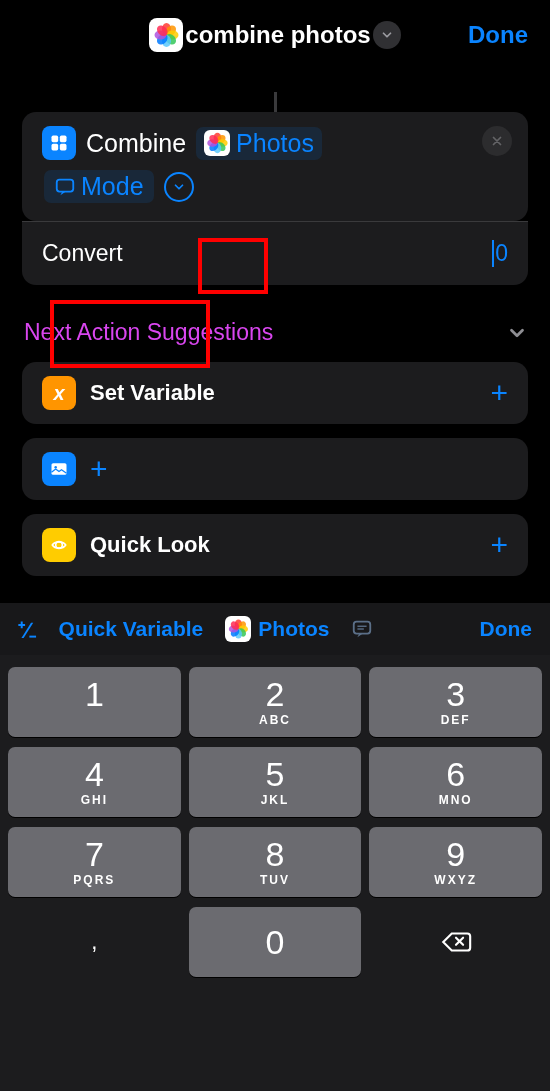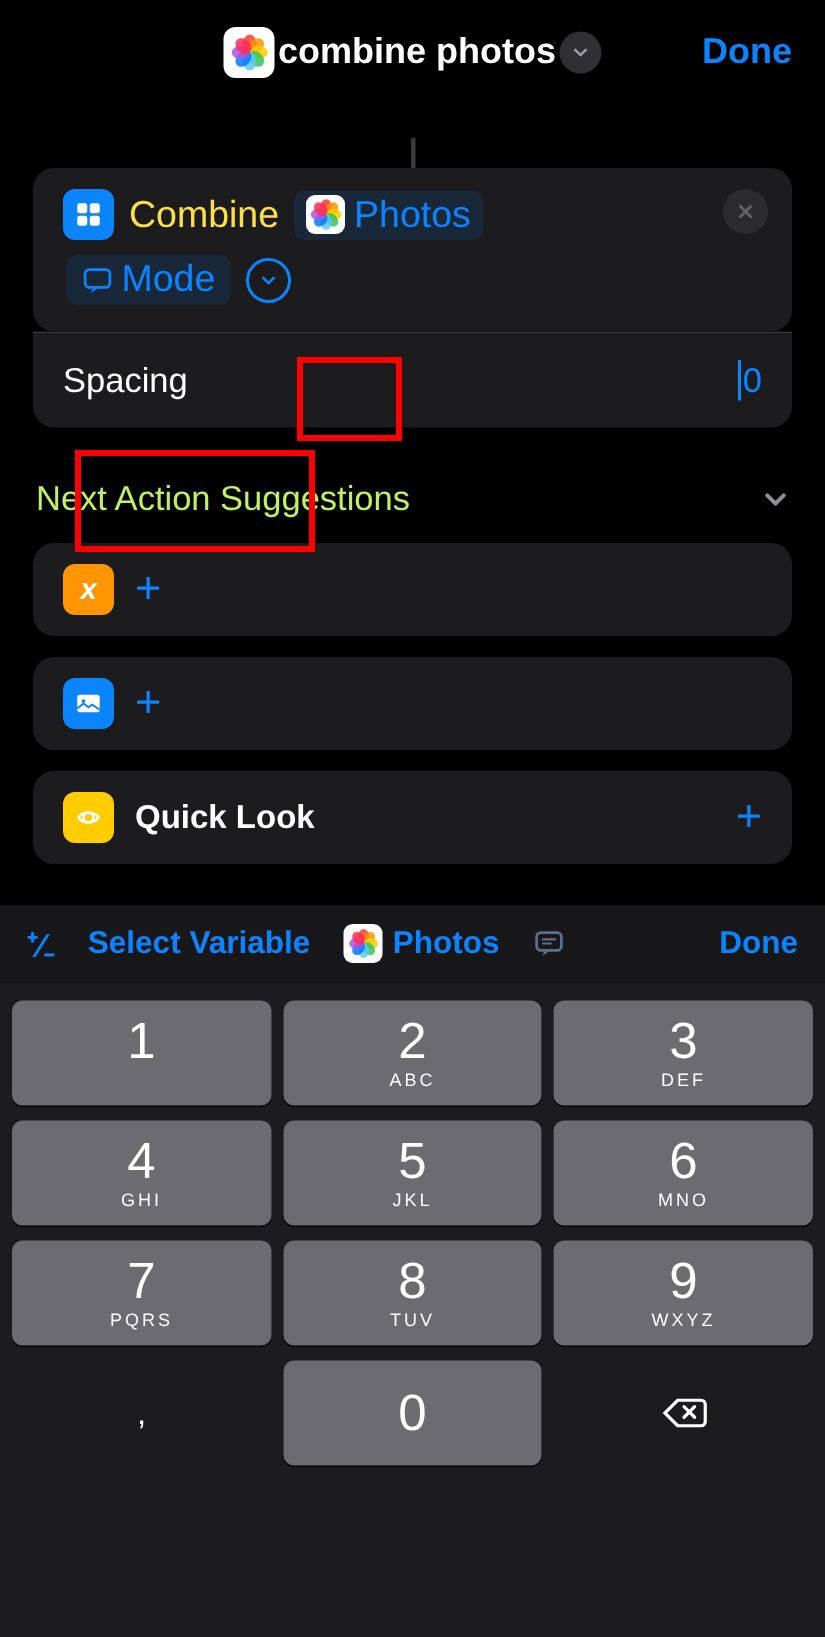--- a/index.html
+++ b/index.html
@@ -23,21 +23,21 @@
   .select-card .label { font-size: 25px; font-weight: 500; color: #fff; flex-grow: 1; }
   .select-card .chevron-disc { width: 30px; height: 30px; border-radius: 50%; border: 2.5px solid #0a84ff; display: flex; align-items: center; justify-content: center; margin-left: 10px; }
   .close-x { position: absolute; right: 16px; width: 30px; height: 30px; border-radius: 50%; background: #2c2c2e; display: flex; align-items: center; justify-content: center; }
   
   .connector { width: 3px; height: 20px; background: #3a3a3c; margin: 0 auto; }
   
   
   .combine-card { padding: 14px 20px 18px 20px; }
   .combine-row { display: flex; align-items: center; gap: 10px; flex-wrap: wrap; }
   .grid-icon { width: 34px; height: 34px; border-radius: 8px; background: #0a84ff; display: flex; align-items: center; justify-content: center; }
-  .combine-text { font-size: 25px; font-weight: 500; color: #fde047; }
+  .combine-text { font-size: 25px; font-weight: 500; color: #ffffff; }
   .photos-pill { display: flex; align-items: center; gap: 6px; background: rgba(10,132,255,0.12); padding: 2px 8px; border-radius: 7px; }
   .photos-pill-icon { width: 26px; height: 26px; background: #fff; border-radius: 6px; display:flex;align-items:center;justify-content:center; }
   .photos-pill-text { font-size: 25px; font-weight: 500; color: #0a84ff; }
   
   .mode-row { display: flex; align-items: center; gap: 10px; margin-top: 10px; padding-left: 2px; }
   .mode-pill { display: flex; align-items: center; gap: 5px; background: rgba(10,132,255,0.12); padding: 2px 10px; border-radius: 7px; }
   .mode-text { font-size: 25px; font-weight: 500; color: #0a84ff; }
   .expand-disc { width: 30px; height: 30px; border-radius: 50%; border: 2.5px solid #0a84ff; display: flex; align-items: center; justify-content: center; }
   
   .red-box { border: 4px solid #f00; position: absolute; pointer-events: none; }
@@ -45,42 +45,42 @@
   .red-box-2 { left: 50px; top: 300px; width: 160px; height: 68px; }
   
   
   .spacing-card { background: #1c1c1e; border-radius: 0 0 14px 14px; margin-top: 0; border-top: 1px solid #3a3a3c; display:flex; align-items:center; justify-content:space-between; padding: 18px 20px; }
   .spacing-card .sl { font-size: 23px; color: #fff; }
   .spacing-card .sv { font-size: 23px; color: #0a84ff; position: relative; }
   .spacing-card .cursor { position:absolute; left:-3px; top:0; bottom:0; width:2px; background:#0a84ff; }
   
   
   .sugg-head { display: flex; align-items: center; justify-content: space-between; margin: 34px 0 16px 2px; }
-  .sugg-head .t { font-size: 23px; color: #bef264; font-weight: 500; }
+  .sugg-head .t { font-size: 23px; color: #d946ef; font-weight: 500; }
   
   .sugg-item { background: #1c1c1e; border-radius: 14px; display: flex; align-items: center; padding: 14px 20px; margin-bottom: 14px; }
   .sugg-icon { width: 34px; height: 34px; border-radius: 8px; margin-right: 14px; display:flex;align-items:center;justify-content:center; font-weight:bold; font-style:italic; font-family: Georgia, serif; }
   .sugg-label { font-size: 22px; font-weight: 600; flex-grow: 1; }
   .sugg-plus { font-size: 30px; color: #0a84ff; font-weight: 300; }
   
   
   .varbar-wrap { position: absolute; bottom: 436px; left: 0; right: 0; background: rgba(28,28,30,0.85); backdrop-filter: blur(4px); height: 52px; display: flex; align-items: center; padding: 0 18px; gap: 22px; font-size: 21px; font-weight: 600; }
   .varbar-wrap .pm { color: #0a84ff; font-size: 22px; }
   .varbar-sel { color: #0a84ff; }
   .varbar-photos { display: flex; align-items: center; gap: 7px; color:#0a84ff; }
   .varbar-photos .picon { width: 26px; height: 26px; background:#fff; border-radius:6px; display:flex;align-items:center;justify-content:center; }
   .varbar-ask { width: 22px; height: 22px; color: #5b6f88; }
   .varbar-done { color: #0a84ff; margin-left: auto; }
   
   
   .keyboard { position: absolute; bottom: 0; left: 0; right: 0; height: 436px; background: #1c1c1e; padding: 12px 8px 0 8px; }
   .krow { display: flex; gap: 8px; margin-bottom: 10px; }
   .key { flex: 1; height: 70px; background: #6b6b70; border-radius: 7px; display: flex; flex-direction: column; align-items: center; justify-content: center; color: #fff; box-shadow: 0 1px 0 #000; }
   .key .kn { font-size: 34px; font-weight: 400; line-height: 1; }
-  .key .kl { font-size: 12px; font-weight: 400; letter-spacing: 2px; margin-top: 2px; }
+  .key .kl { font-size: 12px; font-weight: 700; letter-spacing: 2px; margin-top: 2px; }
   .krow4 { justify-content: center; }
   .krow4 .spacer { flex: 1; display: flex; align-items: center; justify-content: center; }
   .krow4 .key { flex: 0 0 calc((100% - 16px)/3); }
   .comma { color: #fff; font-size: 22px; }
   .backsp { color: #fff; }
   
   
   .flower { width: 24px; height: 24px; position: relative; }
   .flower .petal { position: absolute; width: 9px; height: 12px; border-radius: 50%; opacity: 0.85; left: 7.5px; top: 0; transform-origin: 50% 12px; }
 </style>
@@ -158,36 +158,37 @@
       </div>
       <div class="expand-disc">
         <svg width="14" height="14" viewBox="0 0 24 24">
             <path d="M6 9l6 6 6-6" stroke="#0a84ff" stroke-width="3" fill="none" stroke-linecap="round" stroke-linejoin="round"></path>
           </svg>
       </div>
     </div>
   </div>
 
   <div class="spacing-card">
-    <span class="sl">Spacing</span>
+    <span class="sl">Convert</span>
     <span class="sv"><span class="cursor"></span><span>0</span></span>
   </div>
 
   <div class="sugg-head">
     <span class="t">Next Action Suggestions</span>
     <svg width="22" height="22" viewBox="0 0 24 24">
         <path d="M6 9l6 6 6-6" stroke="#8e8e93" stroke-width="3" fill="none" stroke-linecap="round" stroke-linejoin="round"></path>
       </svg>
   </div>
 
   <div id="sugg-list">
       <div class="sugg-item">
         <div class="sugg-icon" style="background:#ff9500">
           <span style="color:#fff;font-size:20px;">x</span>
         </div>
+        <span class="sugg-label">Set Variable</span>
         <span class="sugg-plus">+</span>
       </div>
       <div class="sugg-item">
         <div class="sugg-icon" style="background:#0a84ff">
           <svg width="20" height="20" viewBox="0 0 24 24">
             <rect x="3" y="5" width="18" height="14" rx="2" fill="#fff"></rect>
             <circle cx="8" cy="10" r="1.5" fill="#0a84ff"></circle>
             <path d="M3 16l5-4 4 3 3-2 6 4" stroke="#0a84ff" stroke-width="1.5" fill="none"></path>
           </svg>
         </div>
@@ -205,21 +206,21 @@
       </div>
     </div>
 
 </div>
 
 <div class="red-box red-box-1"></div>
 <div class="red-box red-box-2"></div>
 
 <div class="varbar-wrap">
   <span class="pm">⁺∕₋</span>
-  <span class="varbar-sel">Select Variable</span>
+  <span class="varbar-sel">Quick Variable</span>
   <div class="varbar-photos">
     <div class="picon">
         <div class="flower" id="flower4" style="transform:scale(0.8)">
           <div class="petal" style="background: rgb(255, 59, 48); transform: rotate(0deg);"></div>
           <div class="petal" style="background: rgb(255, 149, 0); transform: rotate(45deg);"></div>
           <div class="petal" style="background: rgb(255, 204, 0); transform: rotate(90deg);"></div>
           <div class="petal" style="background: rgb(52, 199, 89); transform: rotate(135deg);"></div>
           <div class="petal" style="background: rgb(90, 200, 250); transform: rotate(180deg);"></div>
           <div class="petal" style="background: rgb(0, 122, 255); transform: rotate(225deg);"></div>
           <div class="petal" style="background: rgb(175, 82, 222); transform: rotate(270deg);"></div>

